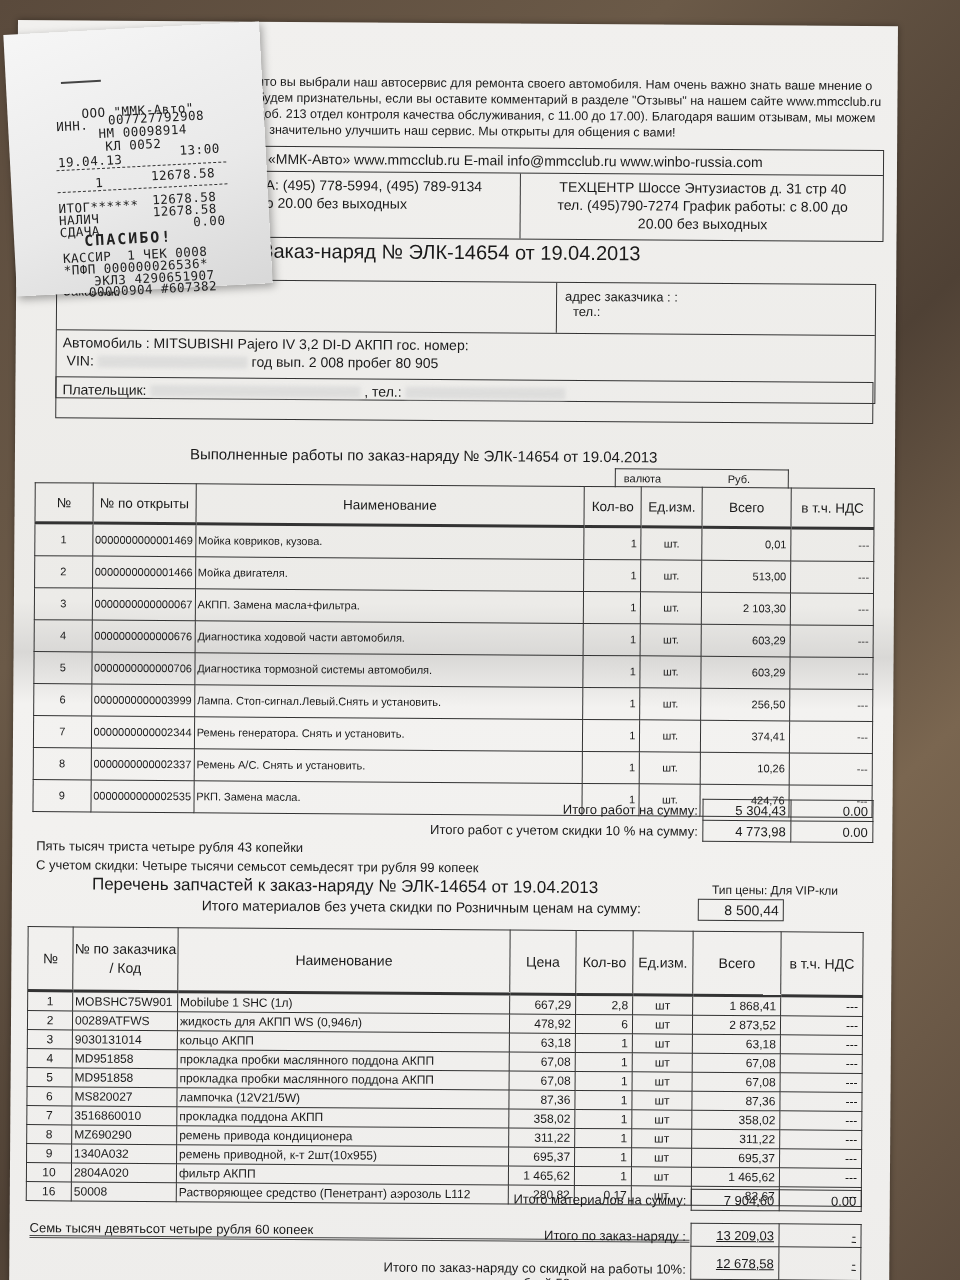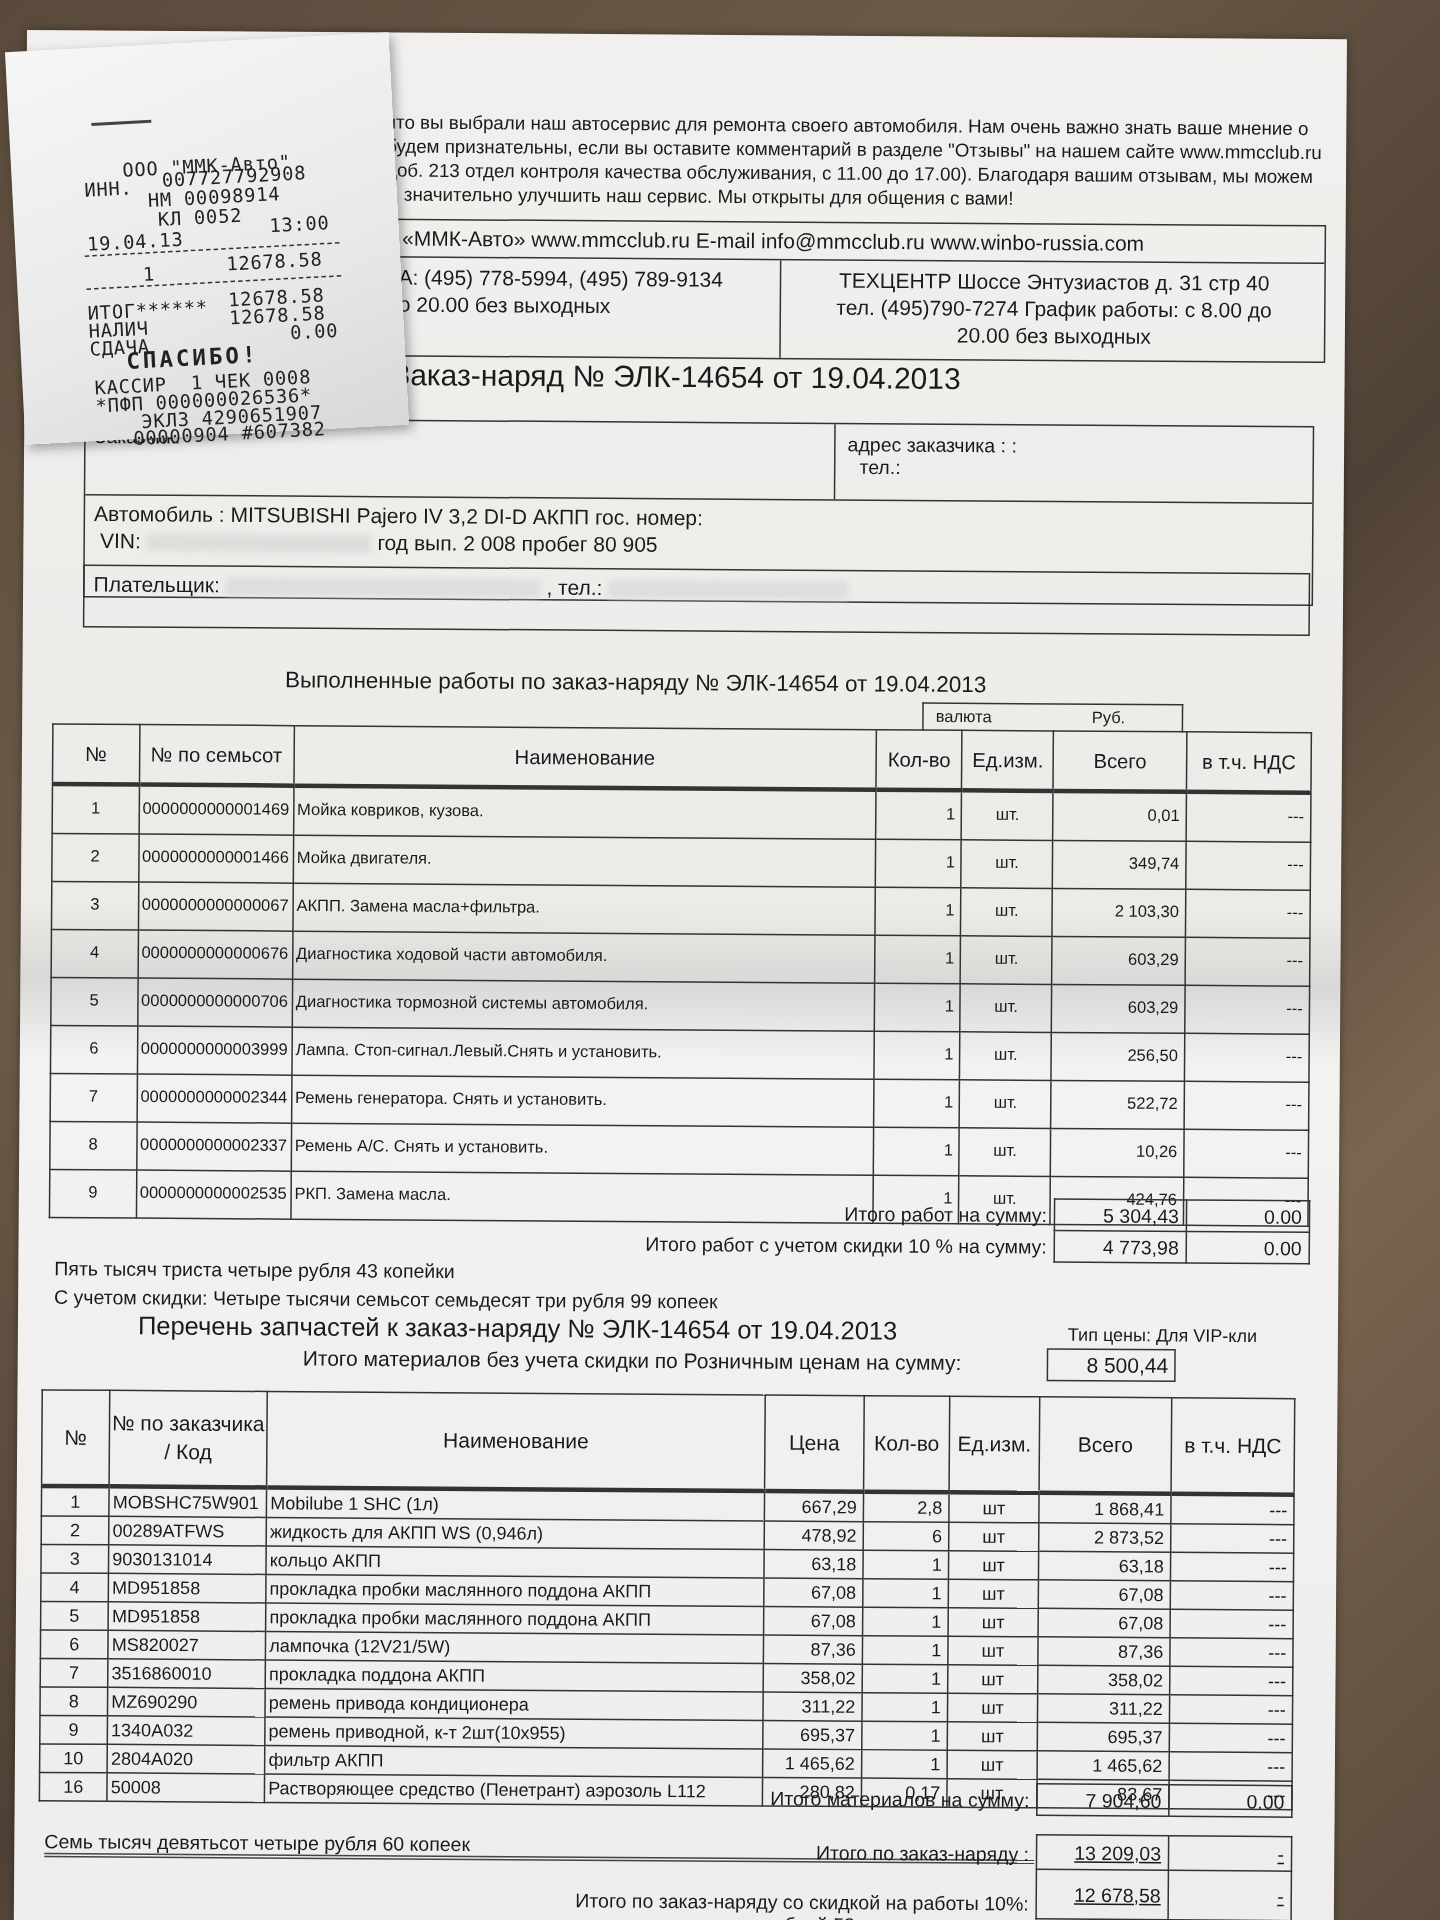--- a/index.html
+++ b/index.html
@@ -119,21 +119,21 @@
         <col style="width:102px">
         <col style="width:384px">
         <col style="width:57px">
         <col style="width:60px">
         <col style="width:88px">
         <col style="width:82px">
       </colgroup>
     <thead>
         <tr>
       <th>№</th>
-      <th>№ по семьсот</th>
+      <th>№ по открыты</th>
       <th>Наименование</th>
       <th>Кол-во</th>
       <th>Ед.изм.</th>
       <th>Всего</th>
       <th>в т.ч. НДС</th>
     </tr>
       </thead>
     <tbody id="works-body">
         <tr>
           <td class="c">1</td>
@@ -143,21 +143,21 @@
           <td class="c">шт.</td>
           <td class="r">0,01</td>
           <td class="r">---</td>
         </tr>
         <tr>
           <td class="c">2</td>
           <td class="l cat">0000000000001466</td>
           <td class="l">Мойка двигателя.</td>
           <td class="r">1</td>
           <td class="c">шт.</td>
-          <td class="r">349,74</td>
+          <td class="r">513,00</td>
           <td class="r">---</td>
         </tr>
         <tr>
           <td class="c">3</td>
           <td class="l cat">0000000000000067</td>
           <td class="l">АКПП. Замена масла+фильтра.</td>
           <td class="r">1</td>
           <td class="c">шт.</td>
           <td class="r">2 103,30</td>
           <td class="r">---</td>
@@ -188,21 +188,21 @@
           <td class="c">шт.</td>
           <td class="r">256,50</td>
           <td class="r">---</td>
         </tr>
         <tr>
           <td class="c">7</td>
           <td class="l cat">0000000000002344</td>
           <td class="l">Ремень генератора. Снять и установить.</td>
           <td class="r">1</td>
           <td class="c">шт.</td>
-          <td class="r">522,72</td>
+          <td class="r">374,41</td>
           <td class="r">---</td>
         </tr>
         <tr>
           <td class="c">8</td>
           <td class="l cat">0000000000002337</td>
           <td class="l">Ремень А/С. Снять и установить.</td>
           <td class="r">1</td>
           <td class="c">шт.</td>
           <td class="r">10,26</td>
           <td class="r">---</td>

